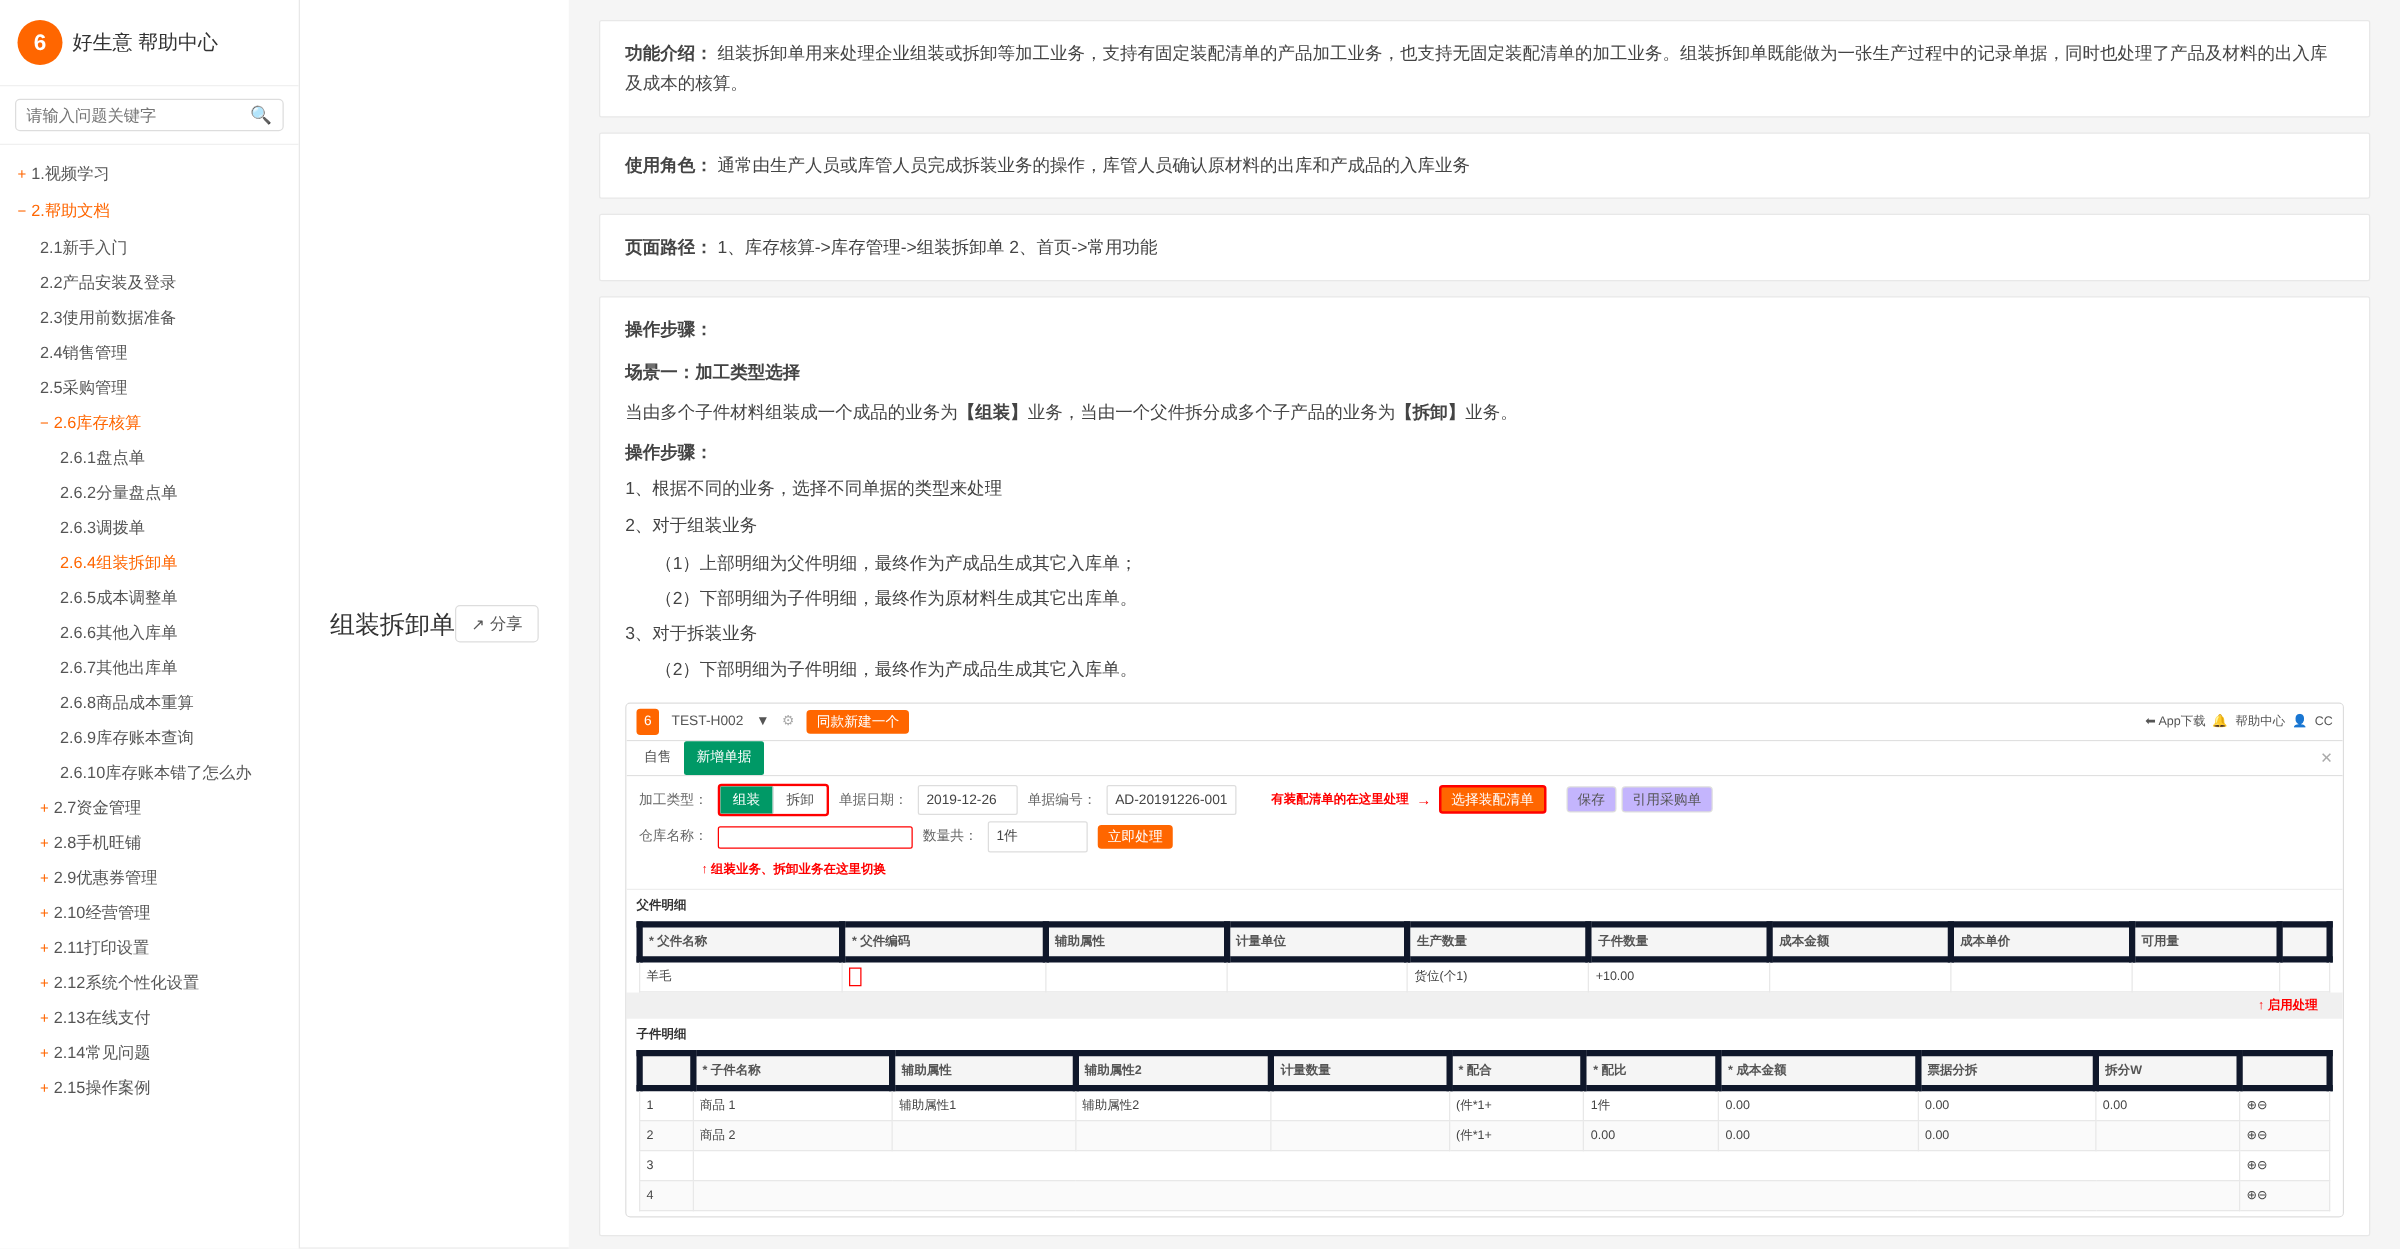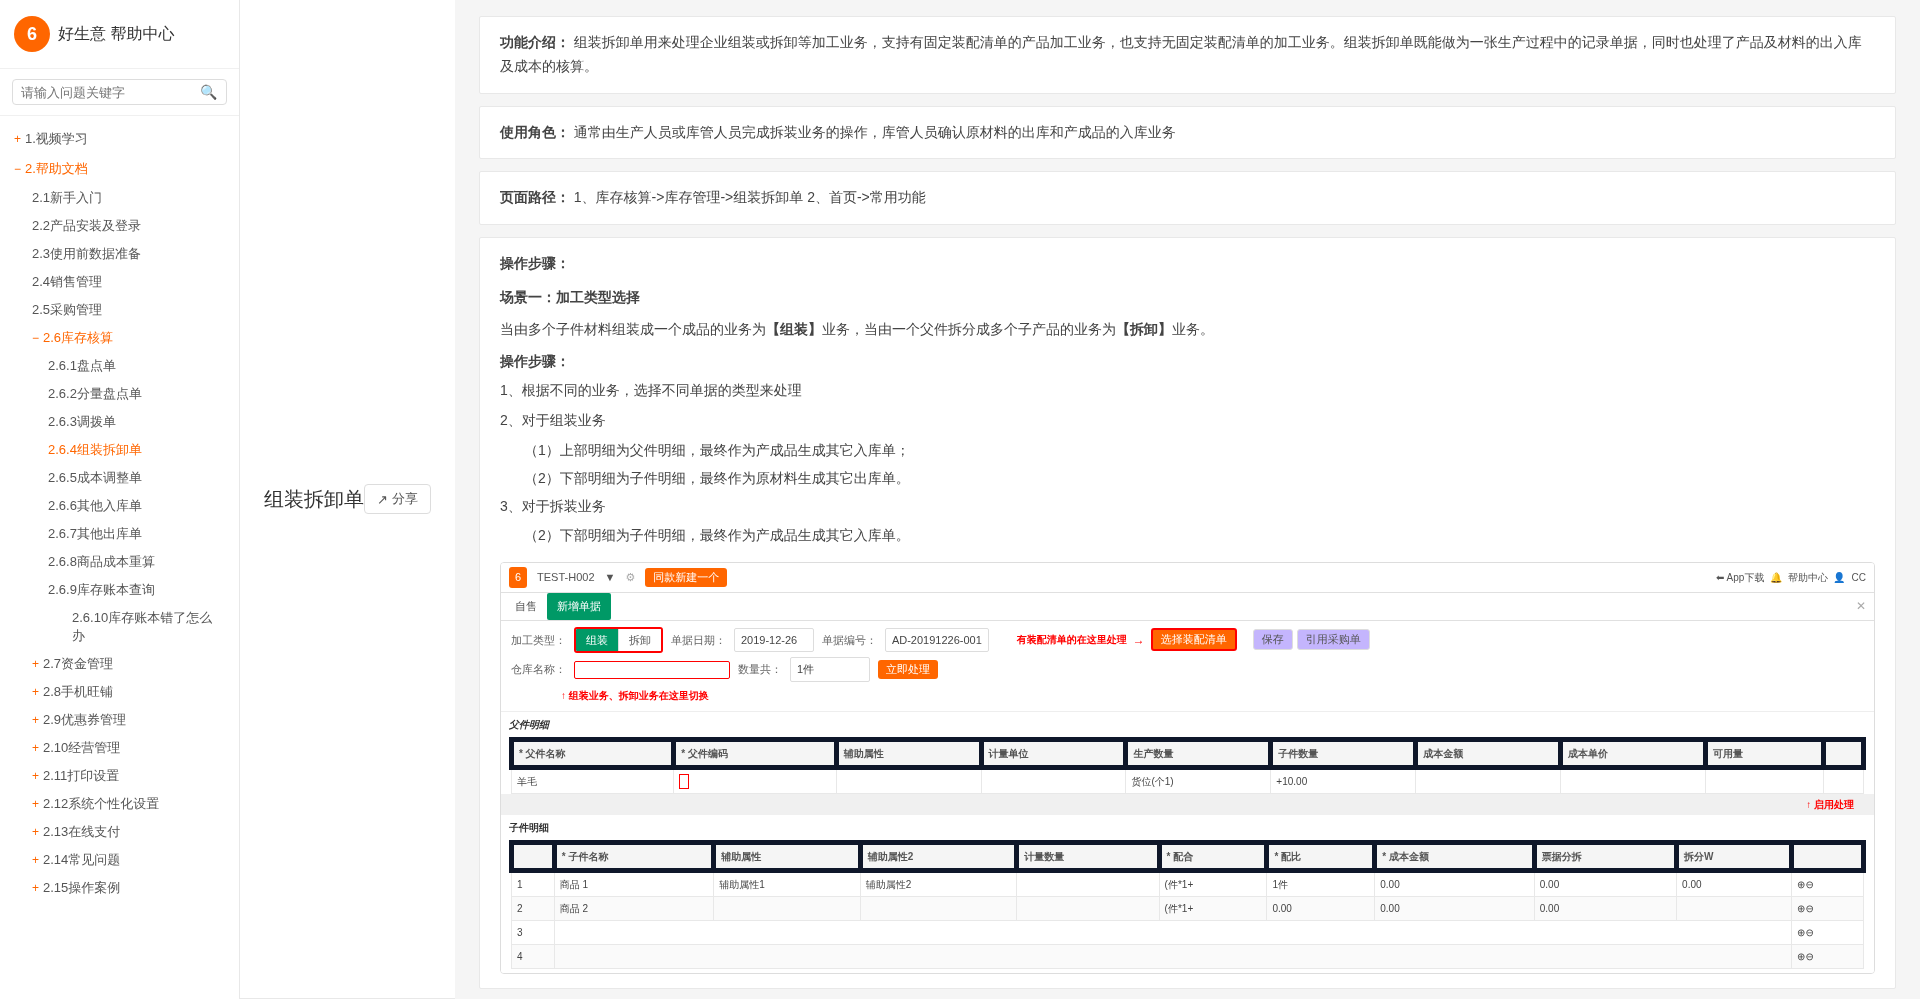--- a/index.html
+++ b/index.html
@@ -280,21 +280,21 @@
     </div>
     <div class="nav-item-level2" style="padding-left:48px;">
       <span>2.6.7其他出库单</span>
     </div>
     <div class="nav-item-level2" style="padding-left:48px;">
       <span>2.6.8商品成本重算</span>
     </div>
     <div class="nav-item-level2" style="padding-left:48px;">
       <span>2.6.9库存账本查询</span>
     </div>
-    <div class="nav-item-level2" style="padding-left:48px;margin-left:24px;">
+    <div class="nav-item-level2" style="padding-left:48px;">
       <span>2.6.10库存账本错了怎么办</span>
     </div>
 
     <div class="nav-item-level2" style="display:flex;align-items:center;gap:4px;">
       <span style="color:#f60;font-size:12px;">+</span>
       <span>2.7资金管理</span>
     </div>
     <div class="nav-item-level2" style="display:flex;align-items:center;gap:4px;">
       <span style="color:#f60;font-size:12px;">+</span>
       <span>2.8手机旺铺</span>
@@ -430,21 +430,21 @@
               <span class="fake-input">1件</span>
               <button class="fake-btn-orange">立即处理</button>
             </div>
 
             <div style="margin-top:2px;margin-left:50px;">
               <span style="color:red;font-size:10px;font-weight:bold;">↑ 组装业务、拆卸业务在这里切换</span>
             </div>
           </div>
 
           <div style="background:#fff;padding:4px 8px 0 8px;">
-            <div style="margin-bottom:0;font-size:10px;font-weight:bold;color:#333;font-style:italic;">父件明细</div>
+            <div style="margin-bottom:0;font-size:10px;font-weight:bold;color:#333;">父件明细</div>
             <table class="fake-table">
               <thead>
                 <tr>
                   <th>* 父件名称</th>
                   <th>* 父件编码</th>
                   <th>辅助属性</th>
                   <th>计量单位</th>
                   <th>生产数量</th>
                   <th>子件数量</th>
                   <th>成本金额</th>

